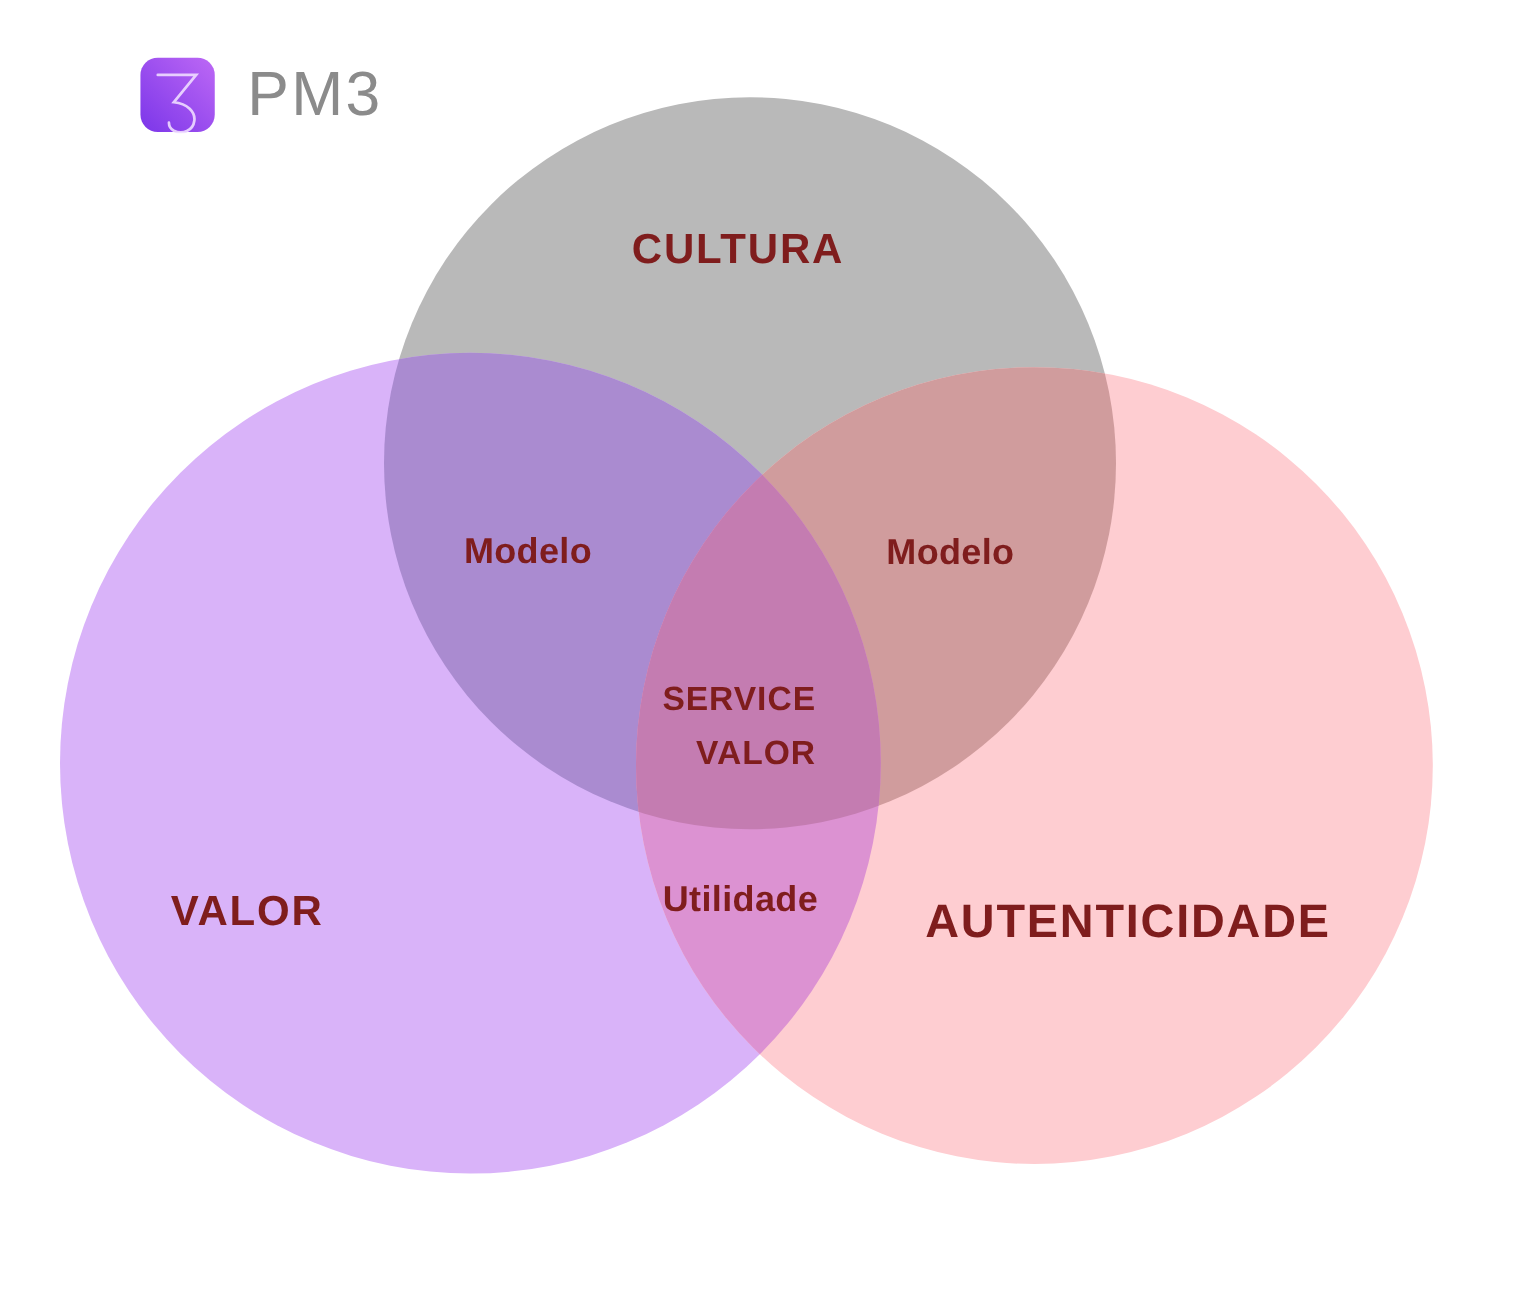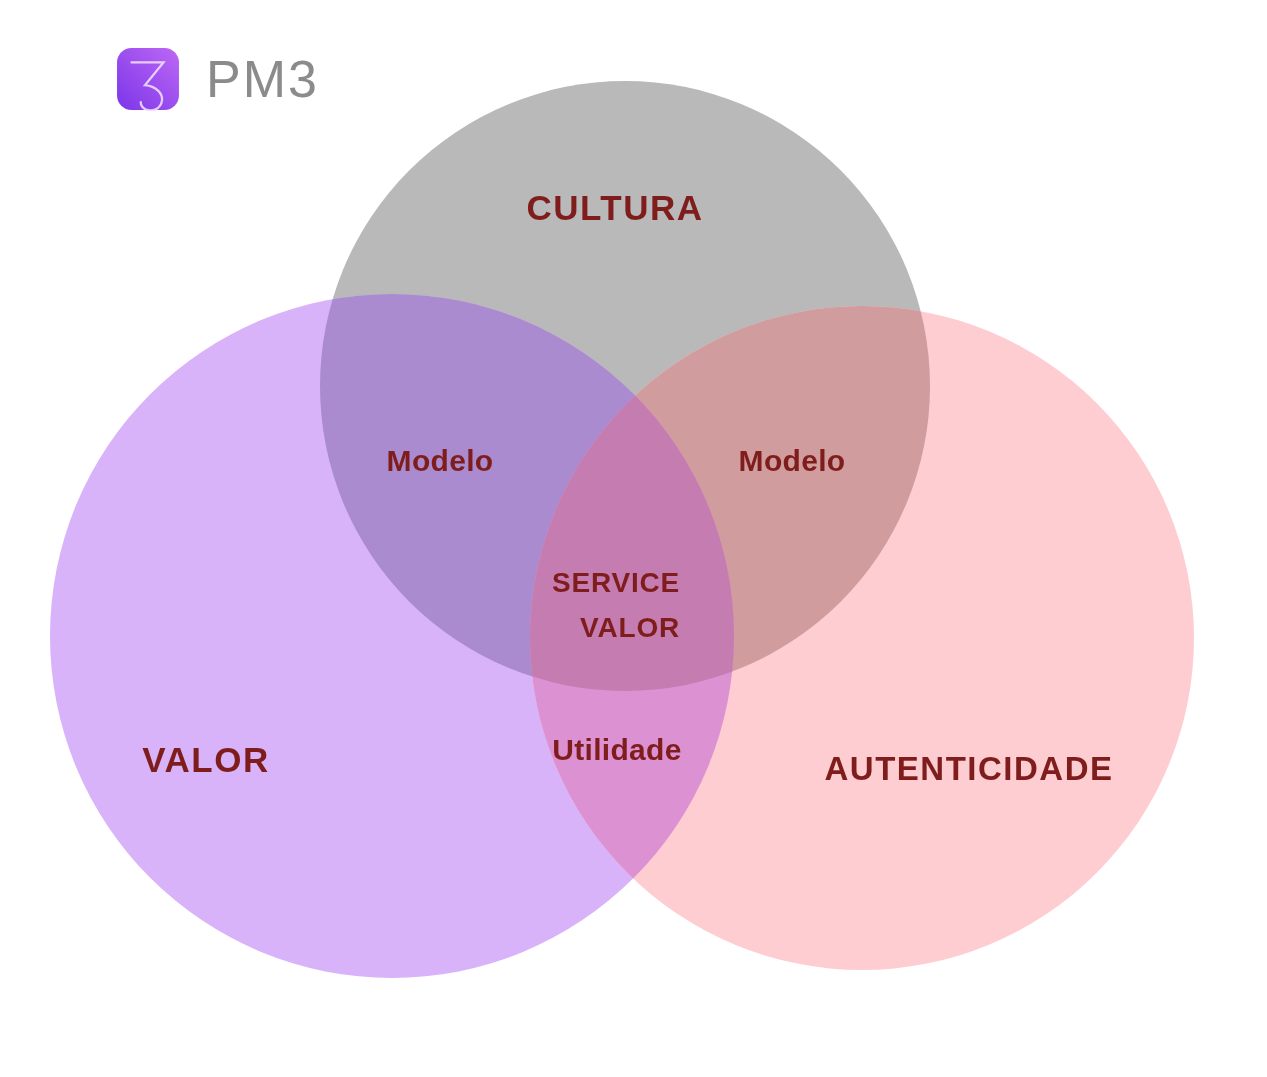--- a/index.html
+++ b/index.html
@@ -16,21 +16,21 @@
 
   
   .labels{position:absolute;left:0;top:0;width:100%;height:100%;pointer-events:none;}
   .lbl{position:absolute;transform:translate(-50%,-50%);font-weight:bold;text-align:center;white-space:nowrap;}
   .lbl-big{font-size:35px;letter-spacing:1.5px;}
   .lbl-mid{font-size:30px;letter-spacing:0.3px;}
   .lbl-center{font-size:28px;letter-spacing:0.8px;line-height:45px;}
   .lbl-modelo{line-height:45px;}
   .lbl-cultura{left:615px;top:184px;}
   .lbl-valor{left:206px;top:736px;}
-  .lbl-autenticidade{left:969px;top:745px;font-size:33px;}
+  .lbl-autenticidade{left:940px;top:745px;font-size:39px;}
   .lbl-modelo-pos{left:440px;top:436px;}
   .lbl-marca{left:792px;top:437px;}
   .lbl-service{left:616px;top:581px;}
   .lbl-utilidade{left:617px;top:726px;}
   .line{display:block;text-align:right;}
 </style>
 </head>
 <body>
 
 <div class="canvas" style="background: rgb(255, 255, 255);">

